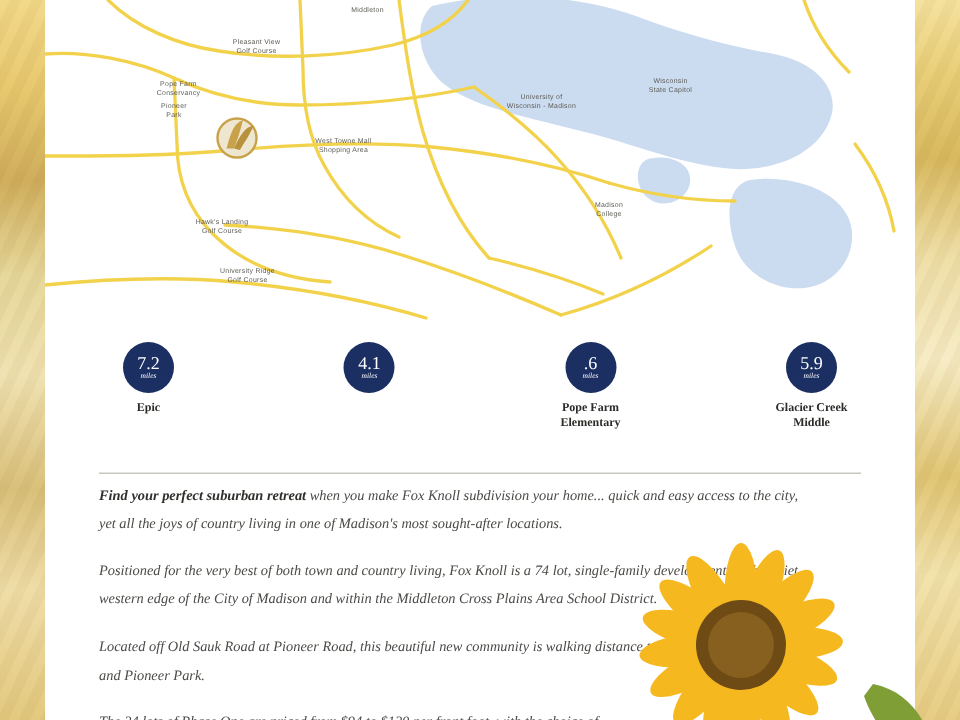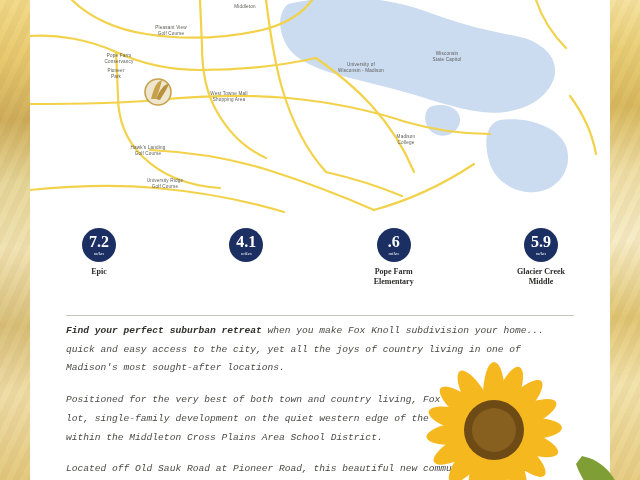--- a/index.html
+++ b/index.html
@@ -39,37 +39,37 @@
     display:flex;justify-content:space-between;align-items:flex-start;
     padding:0 26px;box-sizing:border-box;
   }
   .badge{width:86px;text-align:center;}
   .disc{
     width:34px;height:34px;border-radius:50%;
     background:#1b2f63;margin:0 auto 5px;
     display:flex;flex-direction:column;align-items:center;justify-content:center;
     color:#ffffff;
   }
-  .disc .num{font-family:"Liberation Serif",serif;font-size:16px;font-weight:bold;line-height:1;}
+  .disc .num{font-family:"Liberation Serif",serif;font-size:12px;font-weight:normal;line-height:1;}
   .disc .unit{font-family:"Liberation Serif",serif;font-size:5px;line-height:1;margin-top:1px;font-style:italic;}
   .badge .name{
     font-family:"Liberation Serif",serif;font-weight:bold;
     font-size:8px;color:#2b2b28;line-height:1.25;white-space:pre-line;
   }
 
   
   .divider{position:absolute;left:66px;right:66px;top:315px;height:1px;background:#c9c6bd;}
 
   
   .copy{
     position:absolute;left:66px;right:96px;top:322px;
     font-family:"Liberation Serif",serif;font-style:italic;
     font-size:9.6px;line-height:1.95;color:#4a4a46;text-align:left;
   }
-  .copy p{margin:0 0 13px 0;font-family:Liberation Mono, monospace;}
+  .copy p{margin:0 0 13px 0;}
   .copy .lead{font-weight:bold;color:#2f2f2c;font-style:italic;}
   .copy .clipped{overflow:hidden;height:12px;}
 
   
   .sunflower{position:absolute;right:14px;bottom:-66px;width:250px;height:210px;pointer-events:none;}
 </style>
 </head>
 <body>
 
 <div class="page">

